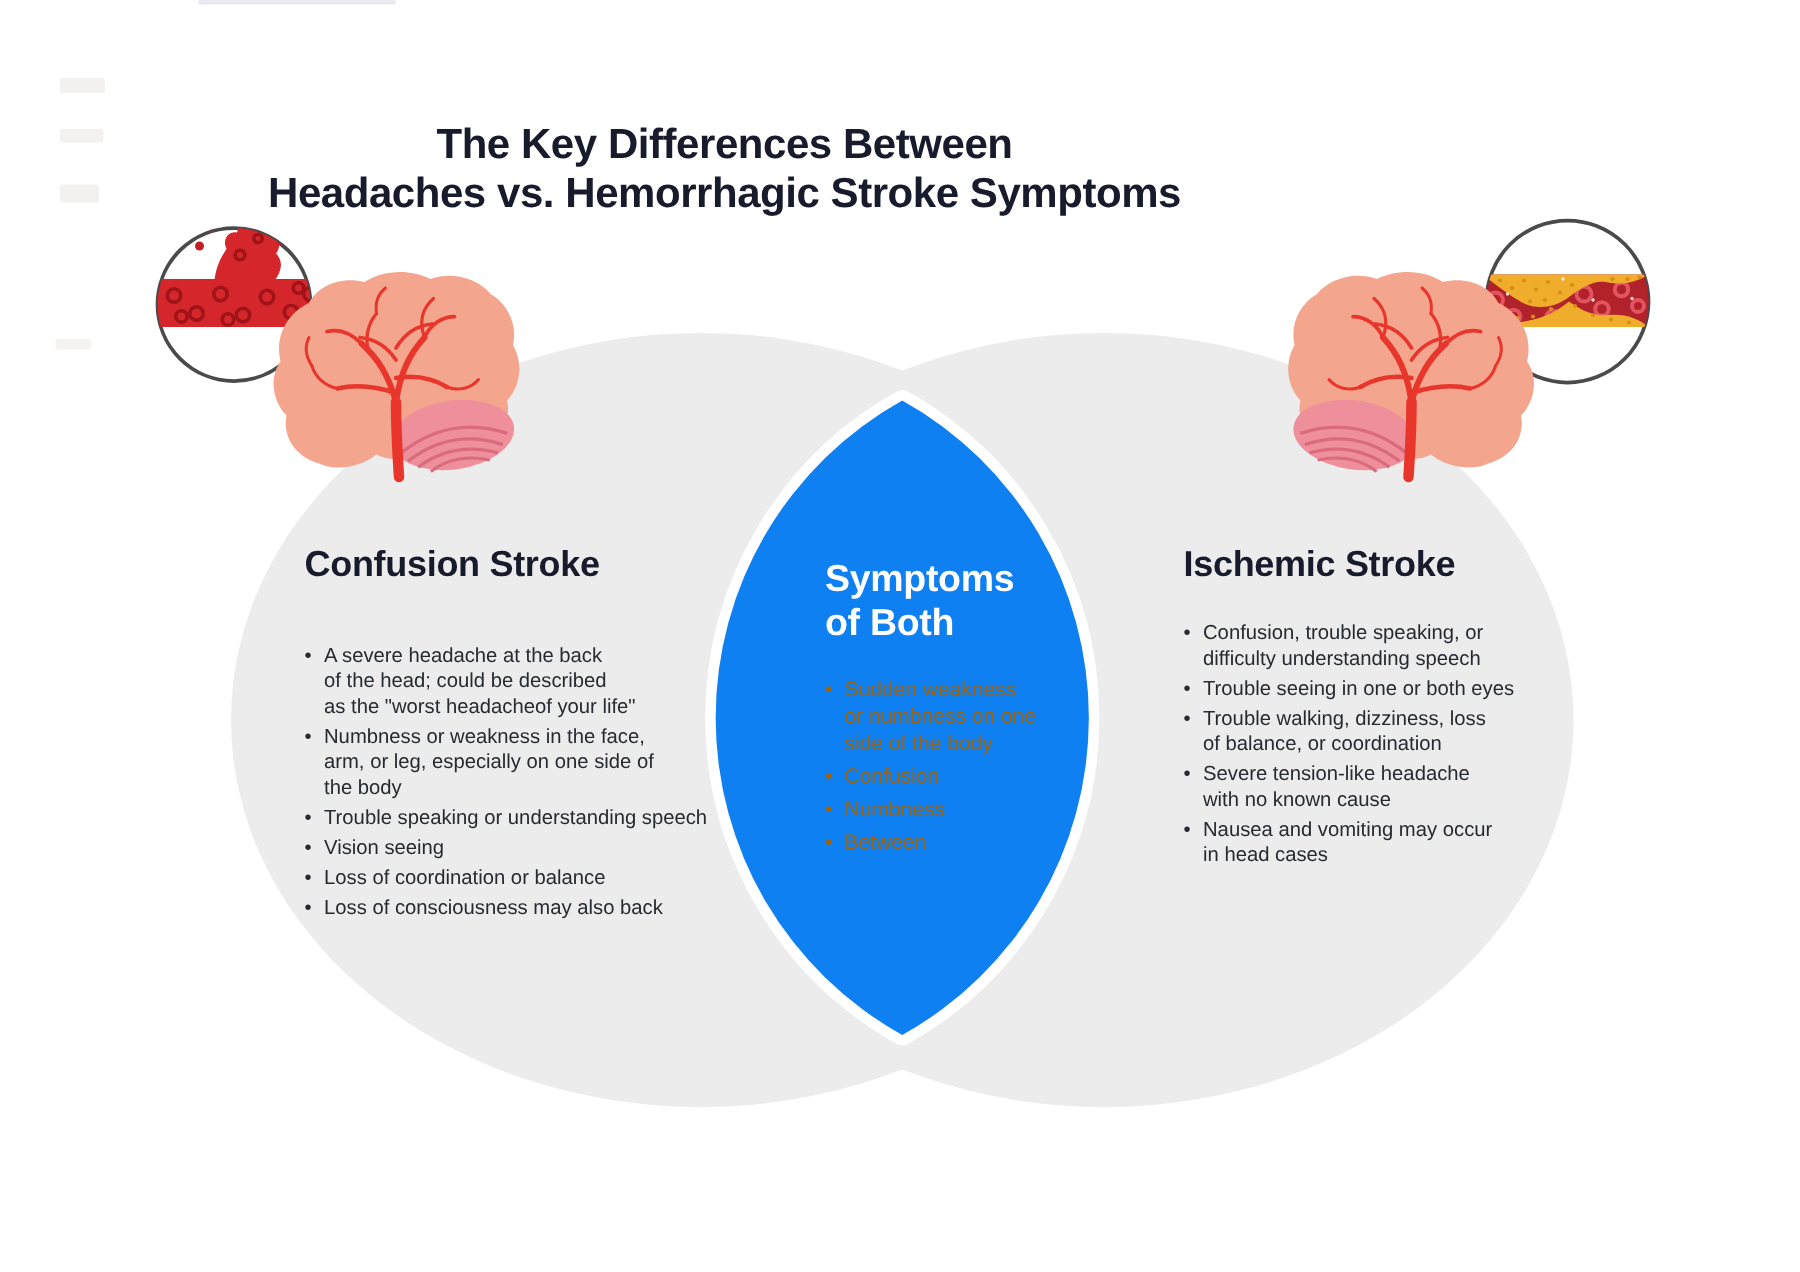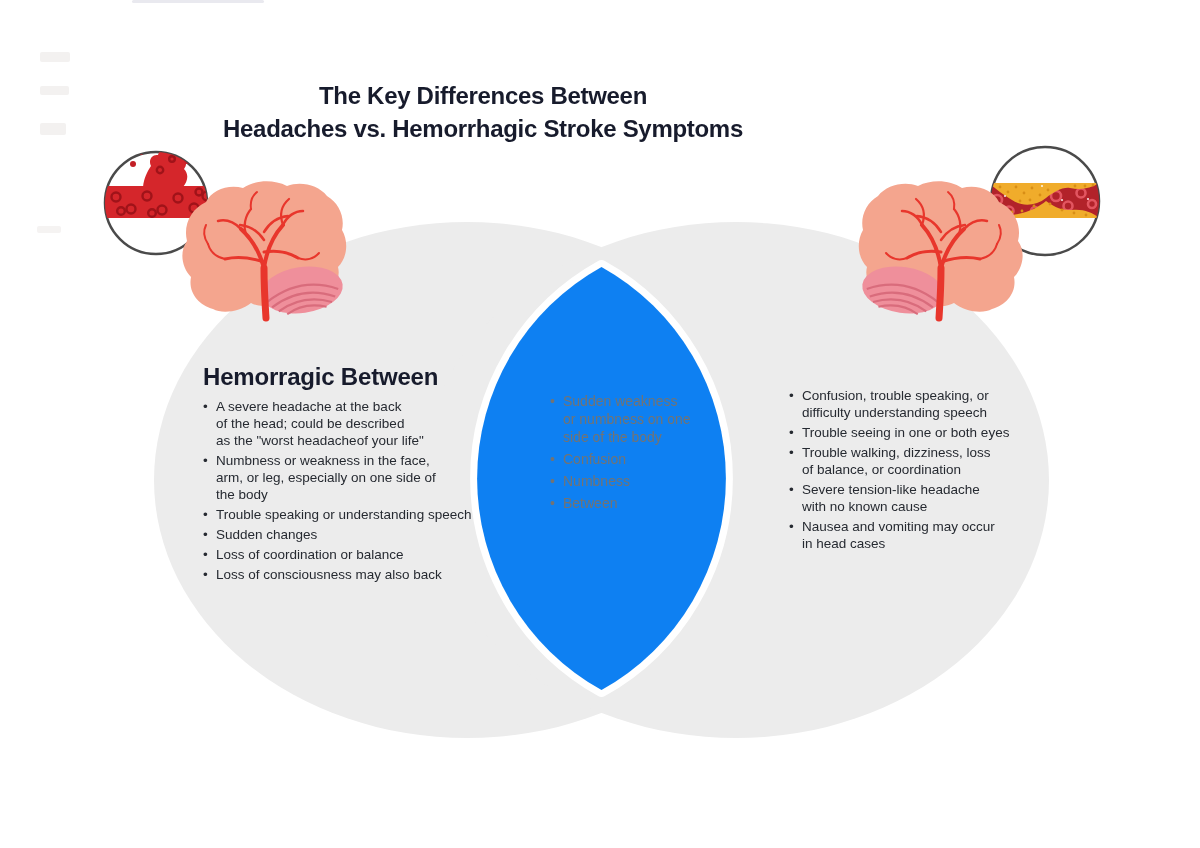--- a/index.html
+++ b/index.html
@@ -13,44 +13,44 @@
   
   .artifact{position:absolute;border-radius:2px;}
   .a1{left:132px;top:0;width:132px;height:3px;background:#e9e9ef;}
   .a2{left:40px;top:52px;width:30px;height:10px;background:#f3f1f0;}
   .a3{left:40px;top:86px;width:29px;height:9px;background:#f3f1f0;}
   .a4{left:40px;top:123px;width:26px;height:12px;background:#f3f1f0;}
   .a5{left:37px;top:226px;width:24px;height:7px;background:#f5f3f2;}
   
   .title{
     position:absolute;top:79px;left:0;width:966px;text-align:center;
-    font-size:24px;line-height:33px;font-weight:700;color:#171b2c;
+    font-size:28px;line-height:33px;font-weight:700;color:#171b2c;
     letter-spacing:-0.3px;z-index:5;
   }
   .col{position:absolute;z-index:5;}
   .col h2{
     margin:0;font-size:24px;line-height:26px;font-weight:700;
     color:#171b2c;letter-spacing:-0.2px;
   }
   .col ul{margin:0;padding:0;list-style:none;}
   .col li{
     position:relative;padding-left:13px;margin-bottom:3px;
     font-size:13.5px;line-height:17px;color:#262a31;white-space:pre-line;
   }
   .col li::before{content:"\2022";position:absolute;left:0;top:0;}
   #left-col{left:203px;top:364px;width:300px;}
-  #left-col ul{margin-top:8px;}
+  #left-col ul{margin-top:38px;}
   #right-col{left:789px;top:364px;width:260px;}
   #right-col ul{margin-top:23px;}
   #center-col{left:550px;top:372px;width:185px;color:#ffffff;}
   #center-col h2{
     color:#ffffff;font-size:25px;line-height:29px;white-space:pre-line;
   }
   #center-col ul{margin-top:20px;}
-  #center-col li{color:#737373;font-size:14px;line-height:18px;margin-bottom:4px;}
+  #center-col li{color:#a16207;font-size:14px;line-height:18px;margin-bottom:4px;}
 </style>
 </head>
 <body>
 
 <div class="artifact a1"></div>
 <div class="artifact a2"></div>
 <div class="artifact a3"></div>
 <div class="artifact a4"></div>
 <div class="artifact a5"></div>
 
@@ -185,47 +185,50 @@
 
   <use href="#brain-shape" transform="translate(1205 0) scale(-1 1)"></use>
 </svg>
 
 <div class="title">
   <div>The Key Differences Between</div>
   <div>Headaches vs. Hemorrhagic Stroke Symptoms</div>
 </div>
 
 <div class="col" id="left-col">
-  <h2>Hemorragic Between</h2>
+  <h2>Confusion Stroke</h2>
   <ul>
     <li>A severe headache at the back
 of the head; could be described
 as the "worst headacheof your life"</li>
     <li>Numbness or weakness in the face,
 arm, or leg, especially on one side of
 the body</li>
     <li>Trouble speaking or understanding speech</li>
-    <li>Sudden changes</li>
+    <li>Vision seeing</li>
     <li>Loss of coordination or balance</li>
     <li>Loss of consciousness may also back</li>
   </ul>
 </div>
 
 <div class="col" id="center-col">
+  <h2>Symptoms
+of Both</h2>
   <ul>
     <li>Sudden weakness
 or numbness on one
 side of the body</li>
     <li>Confusion</li>
     <li>Numbness</li>
     <li>Between</li>
   </ul>
 </div>
 
 <div class="col" id="right-col">
+  <h2>Ischemic Stroke</h2>
   <ul>
     <li>Confusion, trouble speaking, or
 difficulty understanding speech</li>
     <li>Trouble seeing in one or both eyes</li>
     <li>Trouble walking, dizziness, loss
 of balance, or coordination</li>
     <li>Severe tension-like headache
 with no known cause</li>
     <li>Nausea and vomiting may occur
 in head cases</li>

